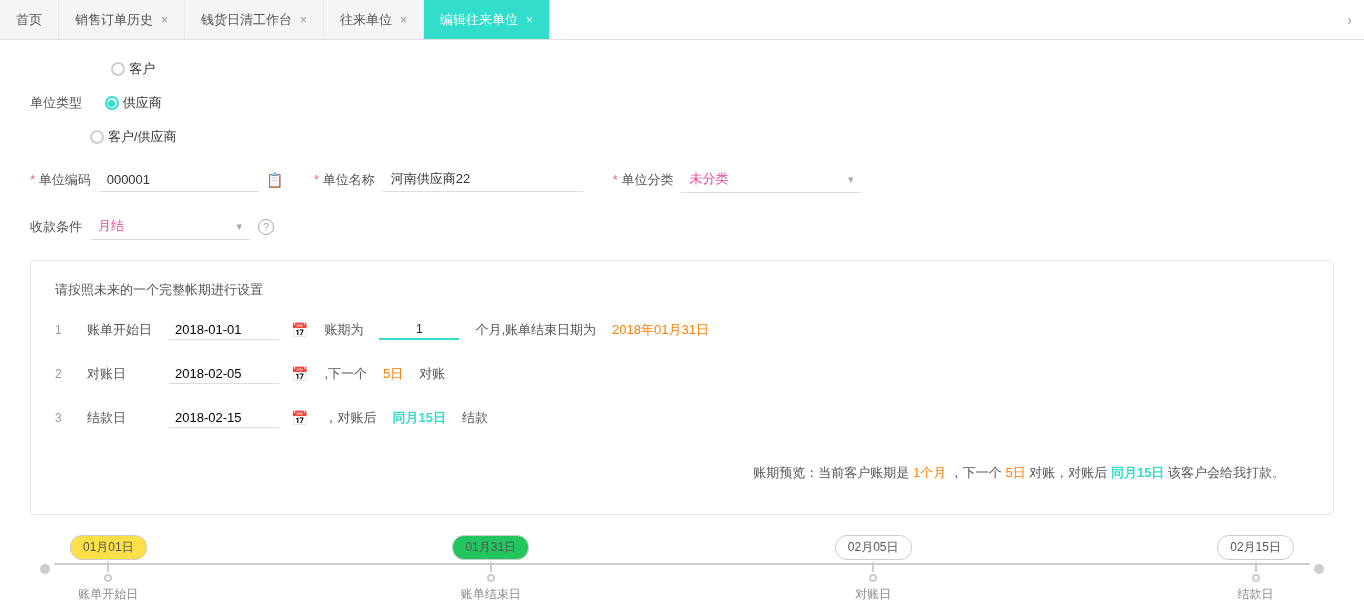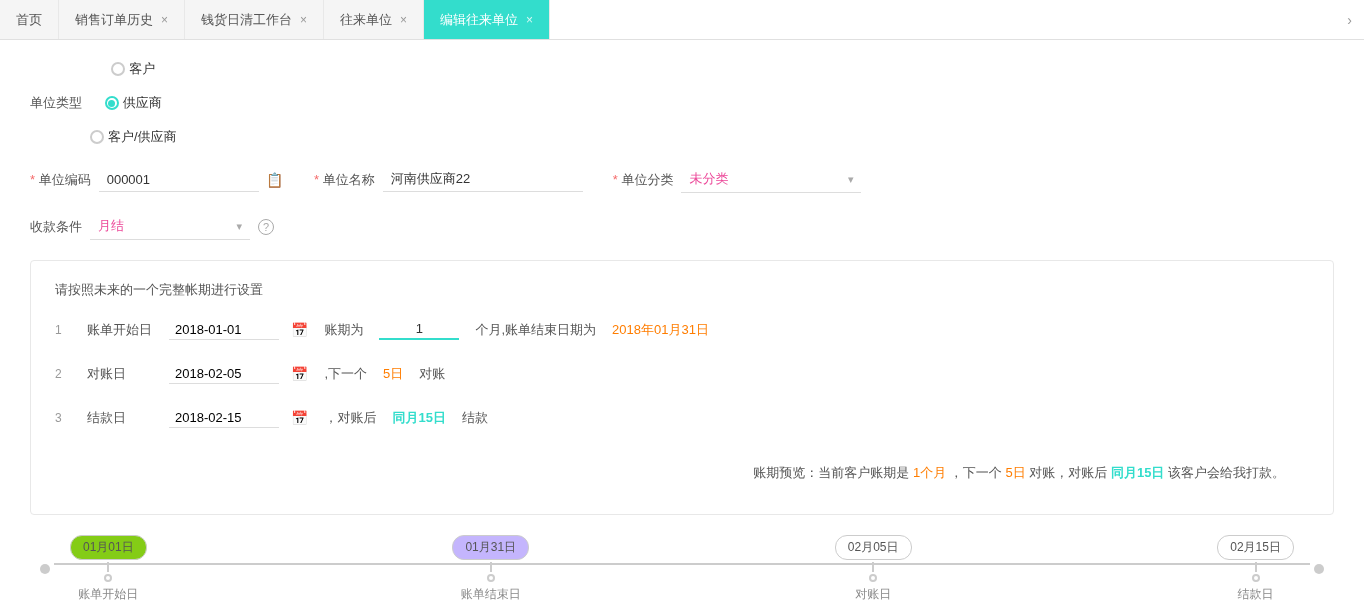--- a/index.html
+++ b/index.html
@@ -343,28 +343,28 @@
   <div style="margin-top: 24px; padding: 0 10px;">
     <div style="display:flex; align-items:center; position:relative; height:60px;">
 
       <div style="position:absolute; top:24px; left:14px; right:14px; height:2px; background:#ccc;"></div>
 
       <div style="width:10px;height:10px;border-radius:50%;background:#ccc;flex-shrink:0;position:relative;z-index:1;"></div>
 
       <div style="flex:1; display:flex; justify-content:space-between; position:relative; z-index:1; align-items:center; padding:0 20px;">
 
         <div style="display:flex;flex-direction:column;align-items:center;">
-          <div style="background:#84cc16;border:1px solid #ccc;border-radius:12px;padding:3px 12px;font-size:12px;color:#555;white-space:nowrap;">01月01日</div>
+          <div style="background:#fde047;border:1px solid #ccc;border-radius:12px;padding:3px 12px;font-size:12px;color:#555;white-space:nowrap;">01月01日</div>
           <div style="width:2px;height:10px;background:#ccc;margin:2px 0;"></div>
           <div style="width:8px;height:8px;border-radius:50%;background:#fff;border:2px solid #ccc;"></div>
           <div style="font-size:12px;color:#888;margin-top:4px;">账单开始日</div>
         </div>
 
         <div style="display:flex;flex-direction:column;align-items:center;">
-          <div style="background:#c4b5fd;border:1px solid #ccc;border-radius:12px;padding:3px 12px;font-size:12px;color:#555;white-space:nowrap;">01月31日</div>
+          <div style="background:#22c55e;border:1px solid #ccc;border-radius:12px;padding:3px 12px;font-size:12px;color:#555;white-space:nowrap;">01月31日</div>
           <div style="width:2px;height:10px;background:#ccc;margin:2px 0;"></div>
           <div style="width:8px;height:8px;border-radius:50%;background:#fff;border:2px solid #ccc;"></div>
           <div style="font-size:12px;color:#888;margin-top:4px;">账单结束日</div>
         </div>
 
         <div style="display:flex;flex-direction:column;align-items:center;">
           <div style="background:#fff;border:1px solid #ccc;border-radius:12px;padding:3px 12px;font-size:12px;color:#555;white-space:nowrap;">02月05日</div>
           <div style="width:2px;height:10px;background:#ccc;margin:2px 0;"></div>
           <div style="width:8px;height:8px;border-radius:50%;background:#fff;border:2px solid #ccc;"></div>
           <div style="font-size:12px;color:#888;margin-top:4px;">对账日</div>

